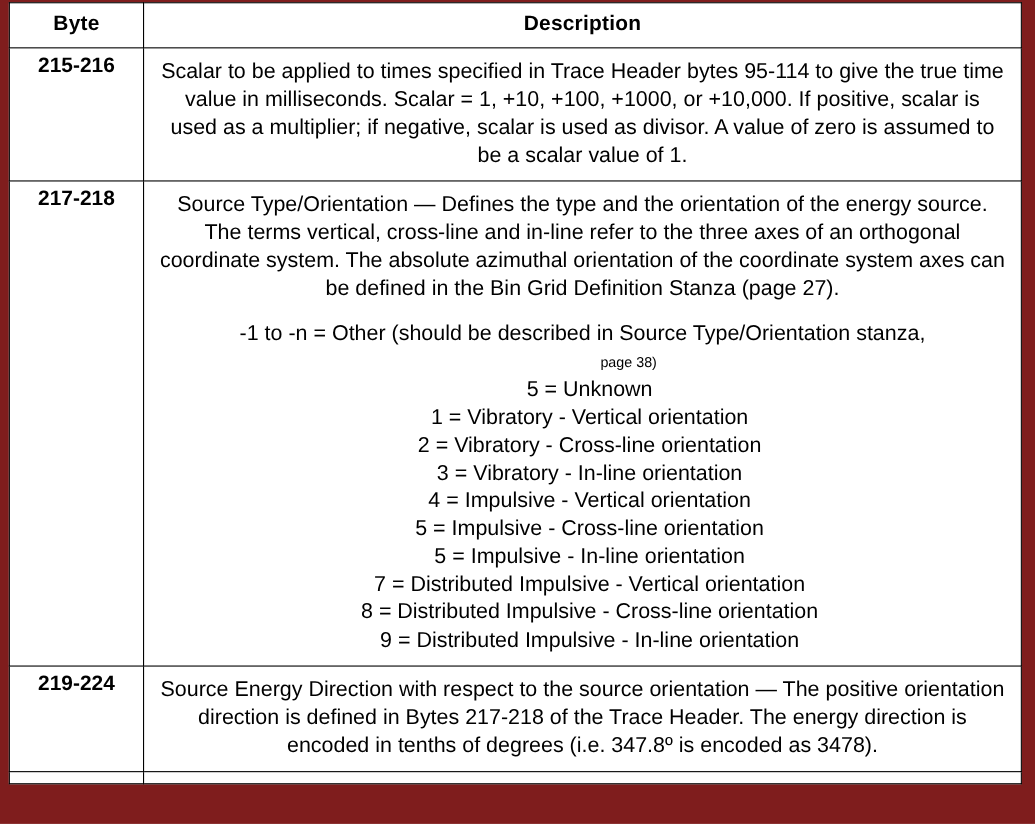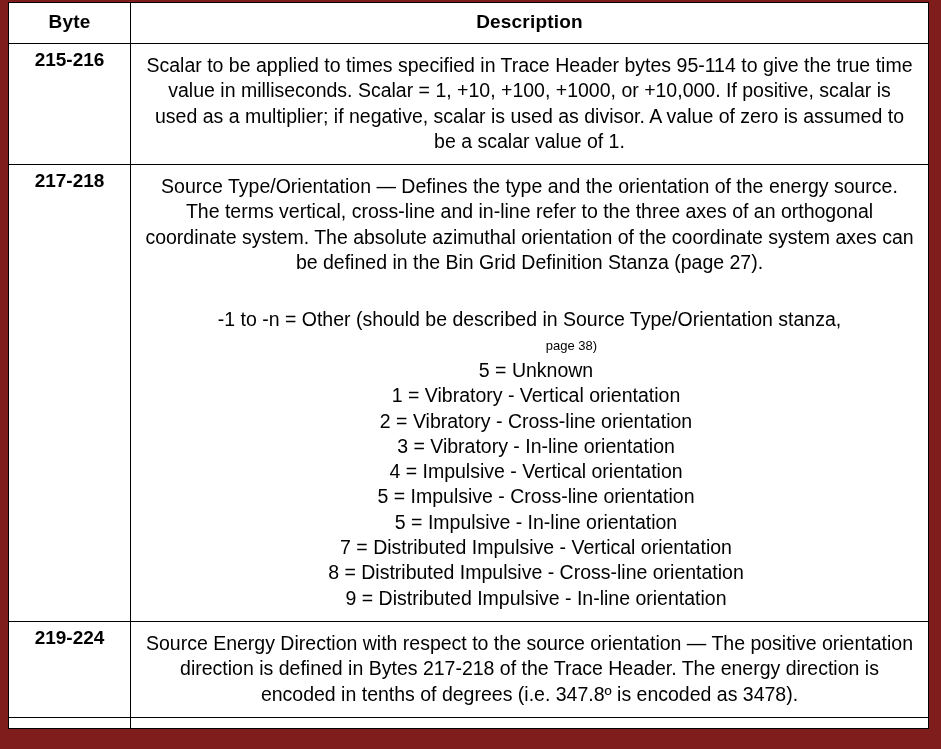--- a/index.html
+++ b/index.html
@@ -69,21 +69,21 @@
     padding: 9px 14px 10px 14px;
     font-size: 19.5px;
     line-height: 25.3px;
   }
 
   .para {
     margin: 0;
     text-align: center;
   }
   .para + .para {
-    margin-top: 32px;
+    margin-top: 16px;
   }
 
   .enum-list {
     margin: 0;
     padding: 0;
     list-style: none;
   }
   .enum-list li {
     margin: 0;
     padding: 0;

